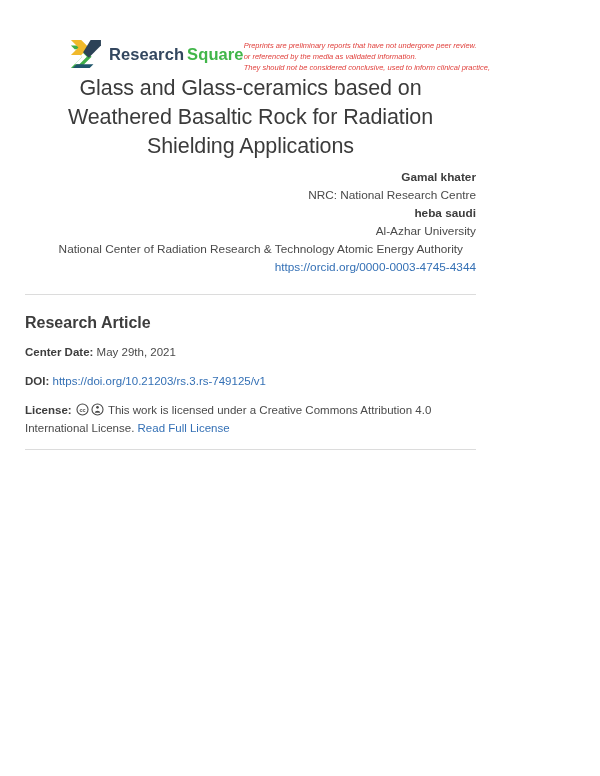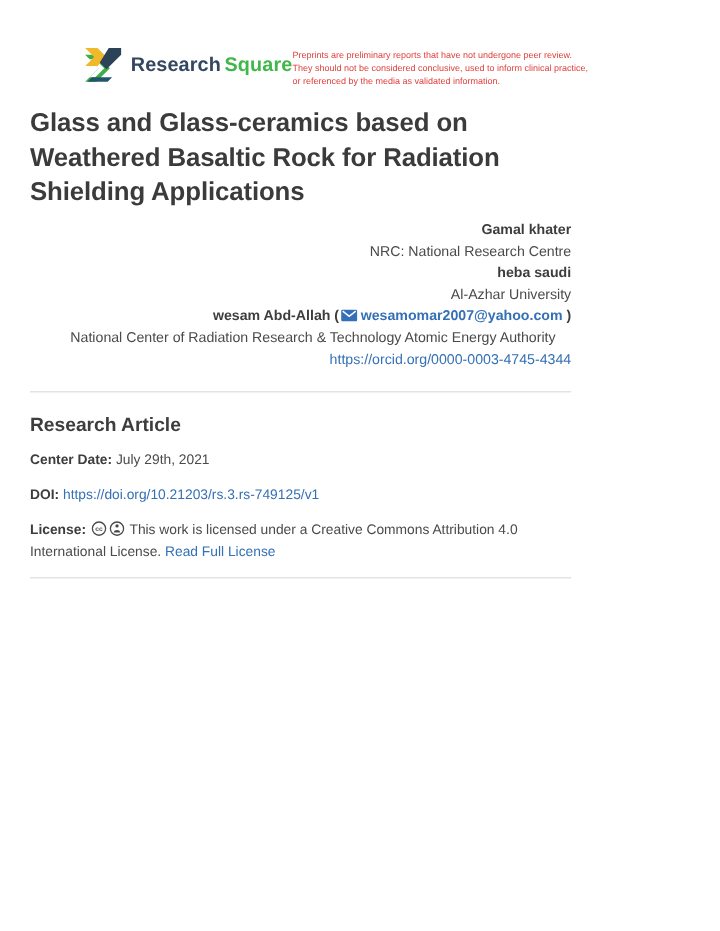--- a/index.html
+++ b/index.html
@@ -18,32 +18,34 @@
   .logo { display: flex; align-items: center; gap: 7px; cursor: pointer; }
   .logo-mark { flex: 0 0 auto; }
   .logo-text { font-size: 16.5px; font-weight: 700; letter-spacing: 0.1px; white-space: nowrap; }
   .logo-research { color: #33475f; }
   .logo-square { color: #41b64a; margin-left: 3px; }
   .disclaimer {
     margin-left: auto;
     font-size: 7.5px; line-height: 11px;
     color: #e0403c;
     padding-top: 1px;
+    font-style: italic;
   }
   .disclaimer div { white-space: nowrap; }
 
   
   .content { margin: 0 20px 0 25px; }
 
   h1.title {
-    margin: 15px 0 7px 0;
+    margin: 1px 0 7px 0;
     max-width: 553px;
     font-size: 21.5px; line-height: 29px;
-    font-weight: 700; color: #3b3b3b;
+    font-weight: 400; color: #3b3b3b;
     letter-spacing: -0.1px;
+    text-align: center;
   }
 
   .authors { margin: 0; text-align: right; }
   .author-name {
     margin: 0; font-size: 11.8px; line-height: 18px;
     font-weight: 700; color: #3d3d3d;
   }
   .affiliation {
     margin: 0; font-size: 11.8px; line-height: 18px;
     color: #4a4a4a; text-indent: 8px; max-width: 560px;
@@ -79,63 +81,57 @@
         <polygon points="3,7 13,7 25,19 13,31 3,31 15,19" fill="#3fae49"></polygon>
         <polygon points="7,11 12,11 20,19 12,27 7,27 15,19" fill="#ffffff"></polygon>
         <polygon points="3,1 14,1 22,9 14,17 3,17 11,9" fill="#f0b92b"></polygon>
         <polygon points="24,1 35,1 35,7 22,20 16,14" fill="#2c4257"></polygon>
         <polygon points="9,27 27,27 23,31 5,31" fill="#1f566b"></polygon>
       </svg>
       <span class="logo-text"><span class="logo-research">Research</span><span class="logo-square">Square</span></span>
     </div>
     <div class="disclaimer">
       <div>Preprints are preliminary reports that have not undergone peer review.</div>
+      <div>or referenced by the media as validated information.</div>
       <div>They should not be considered conclusive, used to inform clinical practice,</div>
-      <div>or referenced by the media as validated information.</div>
     </div>
   </header>
 
   <div class="content">
 
     <h1 class="title">Glass and Glass-ceramics based on Weathered Basaltic Rock for Radiation Shielding Applications</h1>
 
     <section class="authors">
 
       <div class="author">
         <p class="author-name">Gamal khater</p>
         <p class="affiliation">NRC: National Research Centre</p>
       </div>
 
       <div class="author">
         <p class="author-name">heba saudi</p>
         <p class="affiliation">Al-Azhar University</p>
       </div>
 
       <div class="author">
-        <p class="author-name"><span>wesam Abd-Allah</span>
-          <span class="email-wrap">(</span><svg class="mail-icon" width="14" height="10" viewBox="0 0 16 12">
-              <rect x="0" y="0" width="16" height="12" rx="1.5" fill="#3470b5"></rect>
-              <path d="M1.5 1.5 L8 6.8 L14.5 1.5" stroke="#ffffff" stroke-width="1.5" fill="none"></path>
-            </svg><a class="link email">wesamomar2007@yahoo.com</a>
-          <span class="email-wrap">)</span></p>
         <p class="affiliation"><span>National Center of Radiation Research &amp; Technology Atomic Energy Authority</span><span class="orcid-gap"></span><a class="link orcid">https://orcid.org/0000-0003-4745-4344</a></p>
       </div>
 
     </section>
   </div>
 
   <hr class="divider">
 
   <div class="content">
     <section class="meta">
 
       <p class="article-type">Research Article</p>
 
 
-      <p><span class="label">Center Date:</span> <span>July 29th, 2021</span></p>
+      <p><span class="label">Center Date:</span> <span>May 29th, 2021</span></p>
 
       <p><span class="label">DOI:</span> <a class="link">https://doi.org/10.21203/rs.3.rs-749125/v1</a></p>
 
       <p class="license-para"><span class="label">License:</span>
         <svg class="cc-icon-svg" width="13" height="13" viewBox="0 0 20 20">
             <circle cx="10" cy="10" r="8.5" fill="none" stroke="#4a4a4a" stroke-width="1.7"></circle>
             <text x="10" y="13.2" text-anchor="middle" font-size="8.5" font-weight="bold" fill="#4a4a4a" font-family="Liberation Sans, sans-serif">cc</text>
           </svg><svg class="cc-icon-svg" width="13" height="13" viewBox="0 0 20 20">
             <circle cx="10" cy="10" r="8.5" fill="none" stroke="#4a4a4a" stroke-width="1.7"></circle>
             <circle cx="10" cy="6.6" r="2.1" fill="#4a4a4a"></circle>

